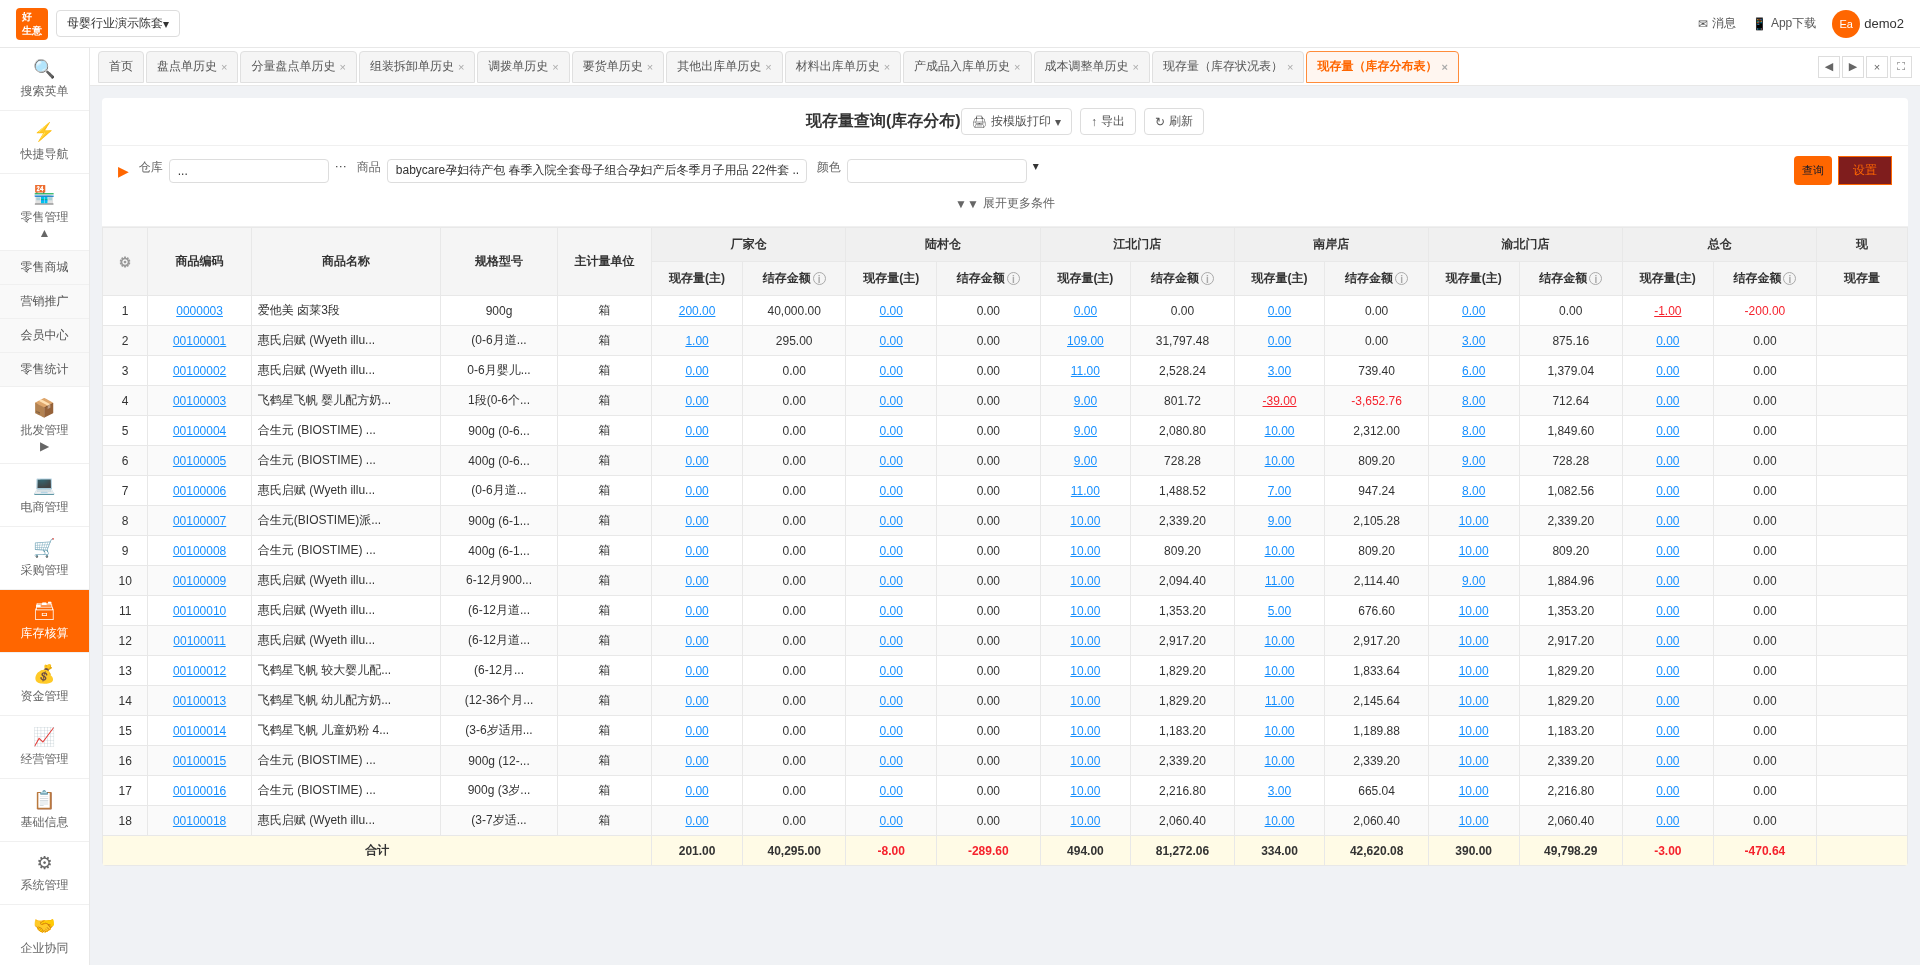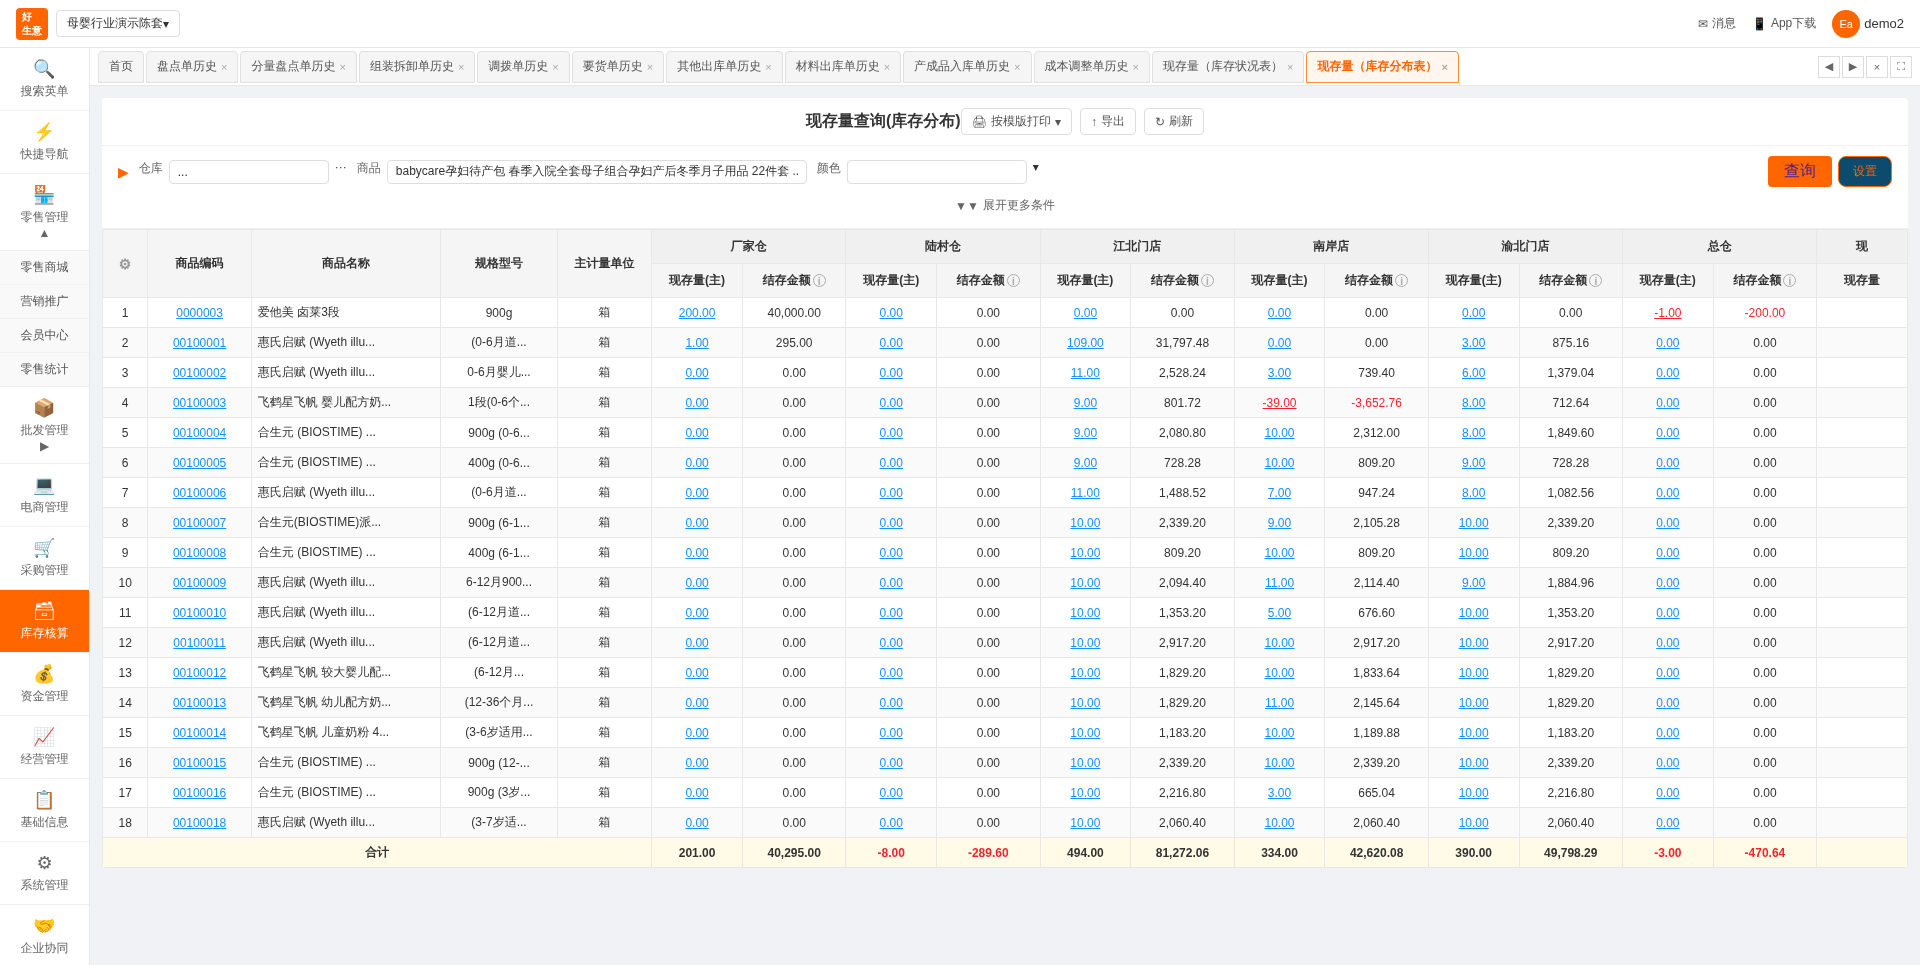--- a/index.html
+++ b/index.html
@@ -149,25 +149,25 @@
     }
     .filter-input-wide { width: 360px; }
     .filter-input-medium { width: 160px; }
     .expand-btn {
       display: flex; align-items: center; gap: 4px;
       color: #666; font-size: 12px; cursor: pointer;
       padding: 4px 8px; margin: 6px auto 0;
       justify-content: center;
     }
     .search-btn {
-      background: #ff6600; color: #4c1d95; border: none; border-radius: 4px;
-      padding: 5px 16px; font-size: 16px; cursor: pointer;
+      background: #ff6600; color: #0f172a; border: none; border-radius: 4px;
+      padding: 5px 8px; font-size: 11px; cursor: pointer;
     }
     .setting-btn {
-      background: #0c4a6e; color: #ff6600; border: 1px solid #ff6600; border-radius: 8px;
+      background: #7f1d1d; color: #ff6600; border: 1px solid #ff6600; border-radius: 0;
       padding: 5px 14px; font-size: 12px; cursor: pointer;
     }
     .filter-btn-group { display: flex; gap: 6px; margin-left: auto; }
     .orange-expand { color: #ff6600; font-size: 14px; cursor: pointer; }
 
     
     .table-container {
       background: #fff;
       border-radius: 0 0 4px 4px;
       overflow: auto;

